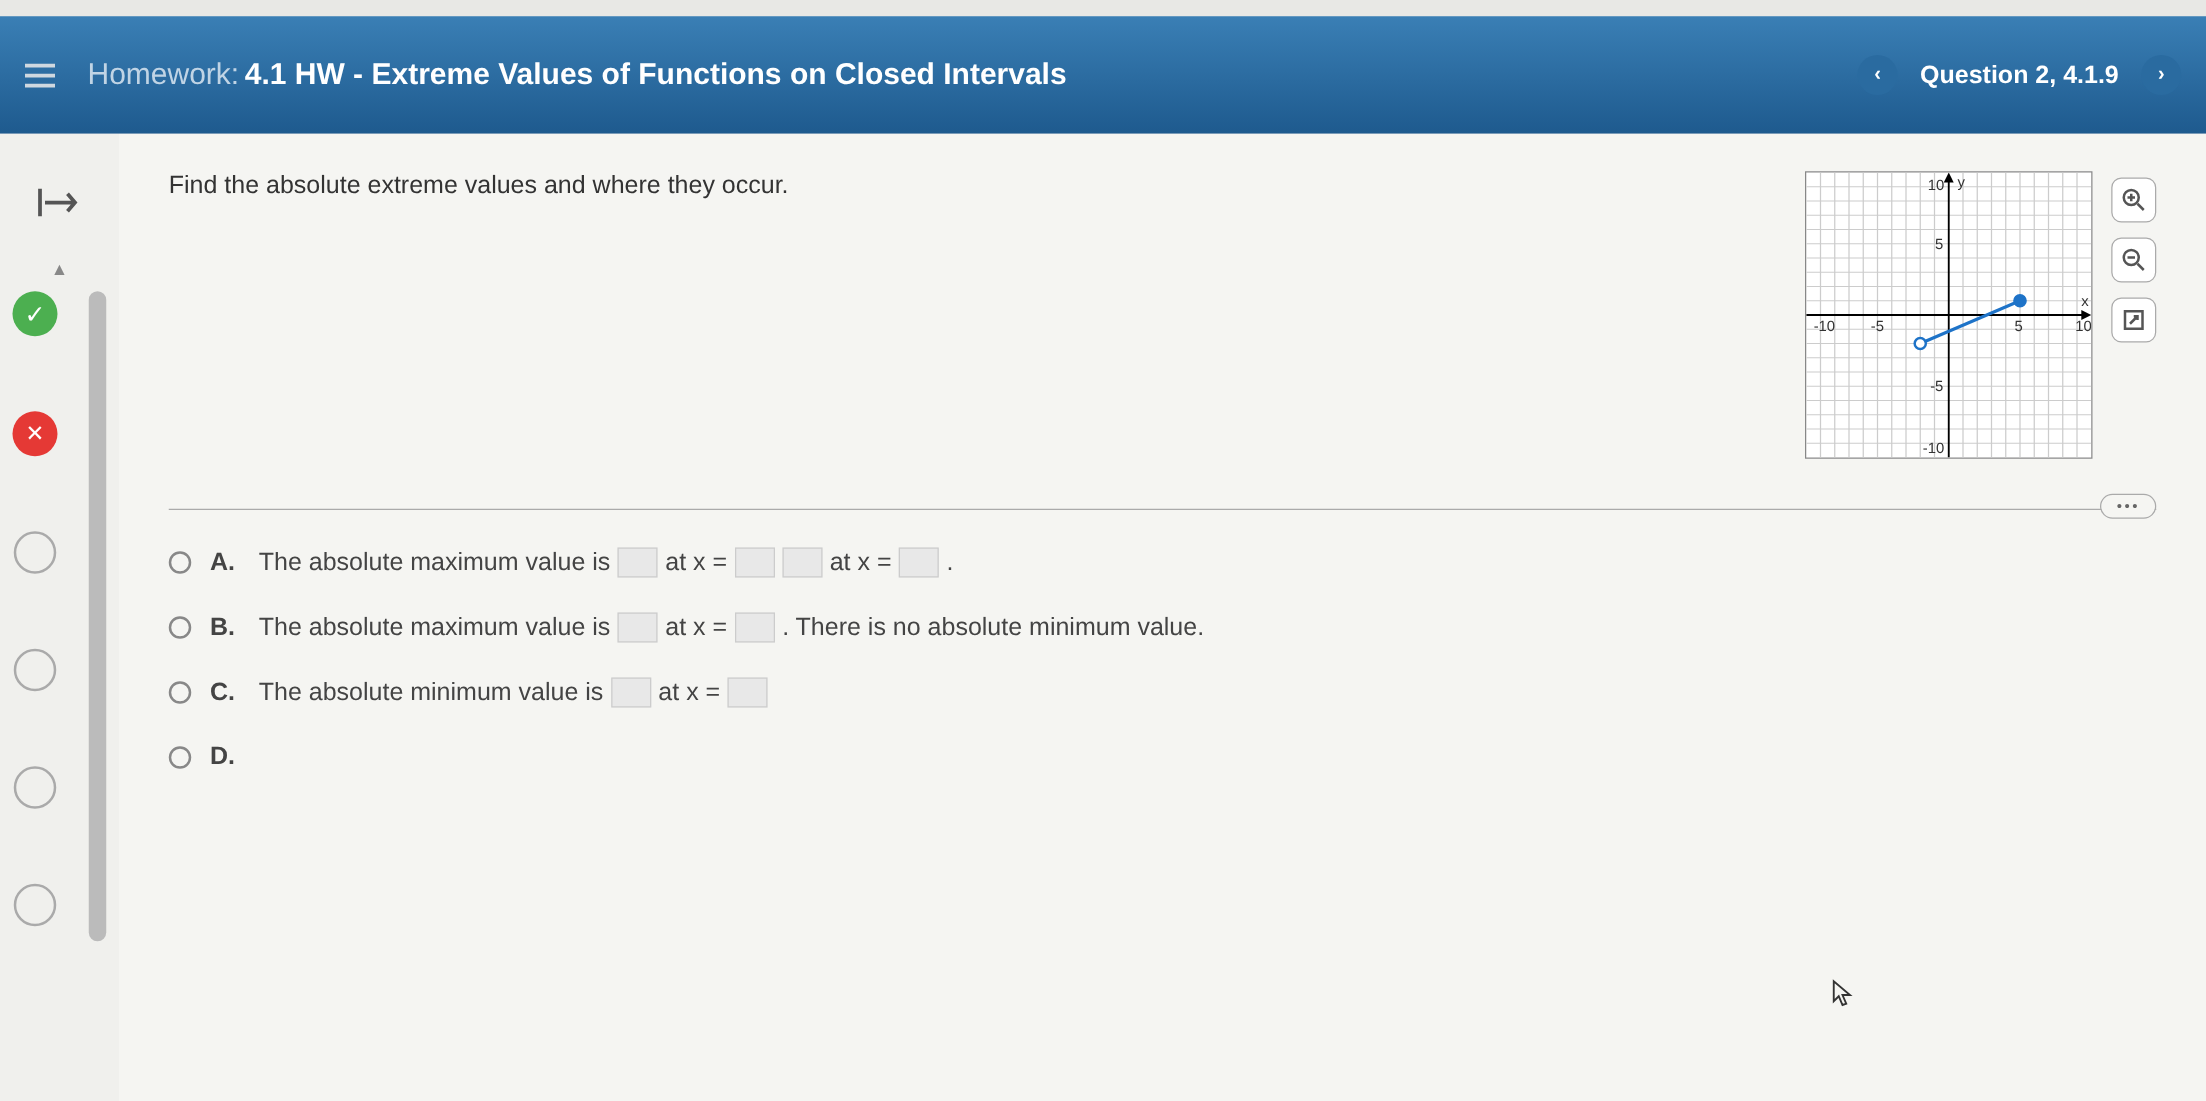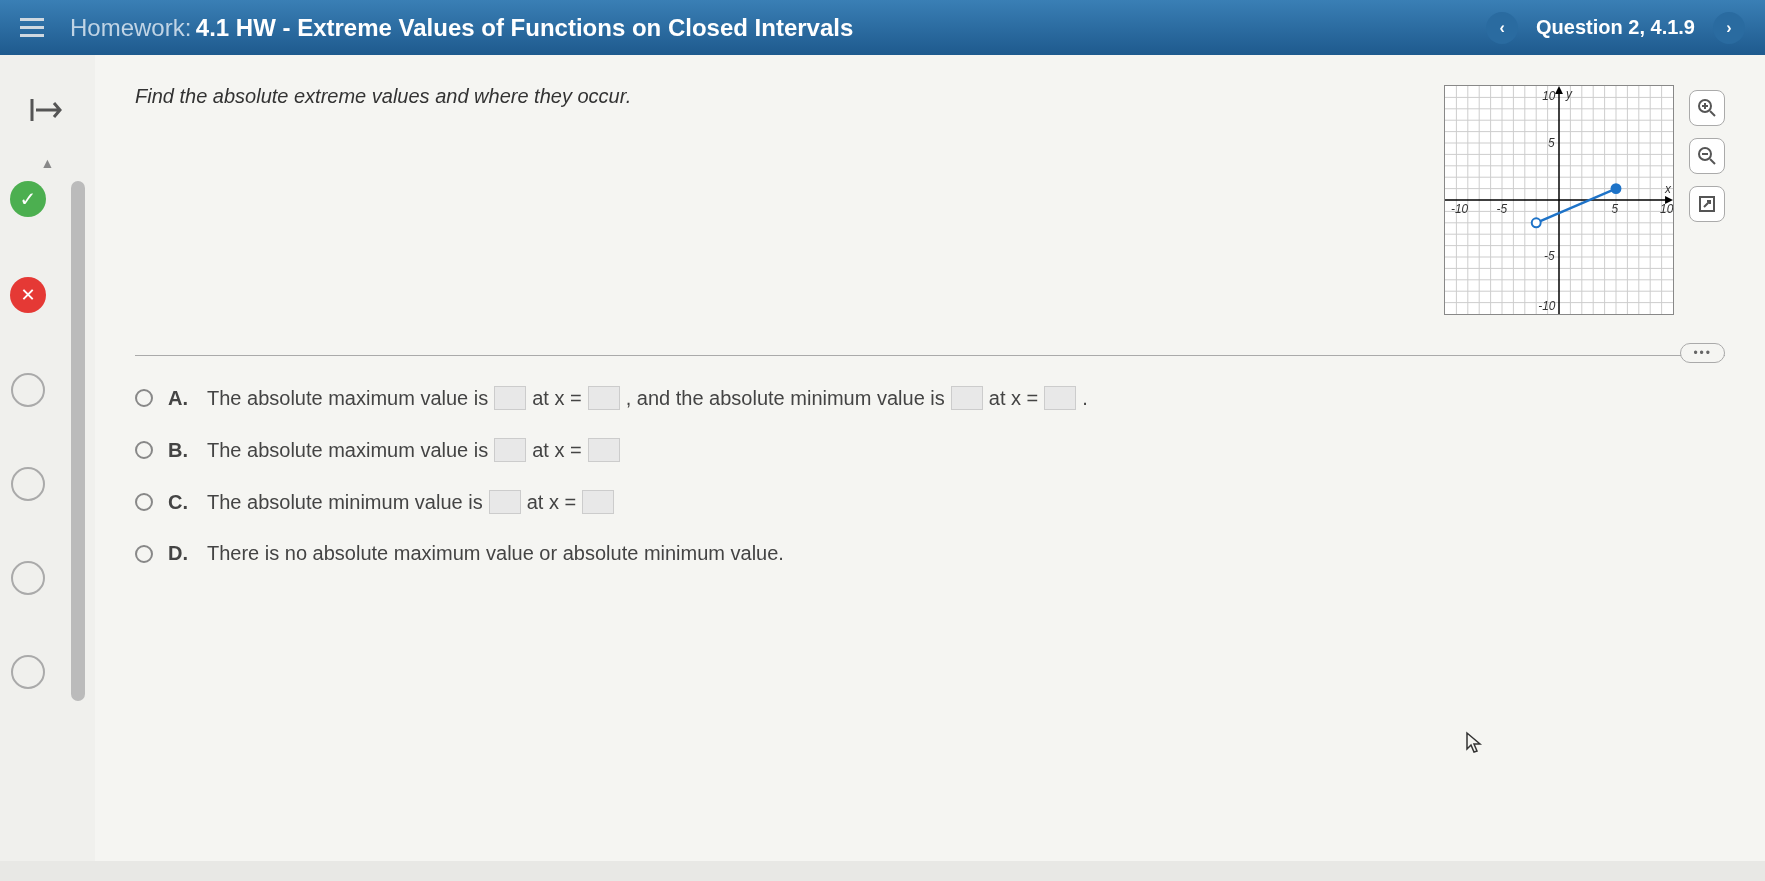--- a/index.html
+++ b/index.html
@@ -1,24 +1,25 @@
 <!DOCTYPE html>
 <html><head>
   <meta charset="utf-8">
   <style>
     * { margin: 0; padding: 0; box-sizing: border-box; font-family: Arial, sans-serif; }
     body { background: #e8e8e5; width: 1765px; height: 881px; overflow: hidden; }
     
     .header {
       background: linear-gradient(to bottom, #3a7fb5, #1e5a8e);
-      height: 55px;
+      height: 94px;
       display: flex;
       align-items: center;
       padding: 12px 20px;
       color: white;
+      margin-top: 13px;
     }
     .hamburger {
       width: 30px; height: 30px;
       display: flex; flex-direction: column; justify-content: center;
       gap: 5px; margin-right: 20px; cursor: pointer;
     }
     .hamburger span { height: 3px; background: #cfd8e0; width: 24px; }
     .header-title { flex: 1; }
     .header-title .hw-label { font-size: 24px; color: #c0d4e5; }
     .header-title .hw-name { font-size: 24px; font-weight: bold; color: white; }
@@ -61,21 +62,21 @@
       width: 34px; height: 34px; border-radius: 50%; border: 2px solid #aaa;
       margin-top: 60px;
     }
     
     .content {
       flex: 1; background: #f5f5f2; padding: 30px 40px;
       overflow-y: auto; position: relative;
     }
     .question-text { font-size: 20px; color: #333; margin-bottom: 20px; }
     
-    .top-section { display: flex; align-items: flex-start; gap: 40px; font-style: italic; }
+    .top-section { display: flex; align-items: flex-start; gap: 40px; }
     .prompt-area { flex: 1; }
     .graph-area { display: flex; align-items: flex-start; gap: 15px; }
     
     .graph {
       width: 230px; height: 230px; background: white; border: 1px solid #888;
       position: relative;
     }
     .graph svg { width: 100%; height: 100%; }
     
     .graph-tools { display: flex; flex-direction: column; gap: 12px; margin-top: 5px; }
@@ -263,53 +264,50 @@
 
     <div class="choices" id="choices-container">
         <div class="choice">
           <div class="choice-radio"></div>
           <span class="choice-letter">A.</span>
           <div class="choice-text">
             <span>The absolute maximum value is</span>
             <span class="answer-box"></span>
             <span>at x =</span>
             <span class="answer-box"></span>
-            <span>, and the absolute minimum value is</span>
             <span class="answer-box"></span>
             <span>at x =</span>
             <span class="answer-box"></span>
             <span>.</span>
           </div>
         </div>
         <div class="choice">
           <div class="choice-radio"></div>
           <span class="choice-letter">B.</span>
           <div class="choice-text">
             <span>The absolute maximum value is</span>
             <span class="answer-box"></span>
             <span>at x =</span>
             <span class="answer-box"></span>
+            <span>. There is no absolute minimum value.</span>
           </div>
         </div>
         <div class="choice">
           <div class="choice-radio"></div>
           <span class="choice-letter">C.</span>
           <div class="choice-text">
             <span>The absolute minimum value is</span>
             <span class="answer-box"></span>
             <span>at x =</span>
             <span class="answer-box"></span>
           </div>
         </div>
         <div class="choice">
           <div class="choice-radio"></div>
           <span class="choice-letter">D.</span>
-          <div class="choice-text">
-            <span>There is no absolute maximum value or absolute minimum value.</span>
-          </div>
         </div>
       </div>
 
     <div class="cursor-icon">
       <svg width="20" height="24" viewBox="0 0 20 24">
           <path d="M2 2 L2 18 L6 14 L9 21 L12 20 L9 13 L15 13 Z" fill="none" stroke="#333" stroke-width="1.5"></path>
         </svg>
     </div>
   </div>
 </div>

